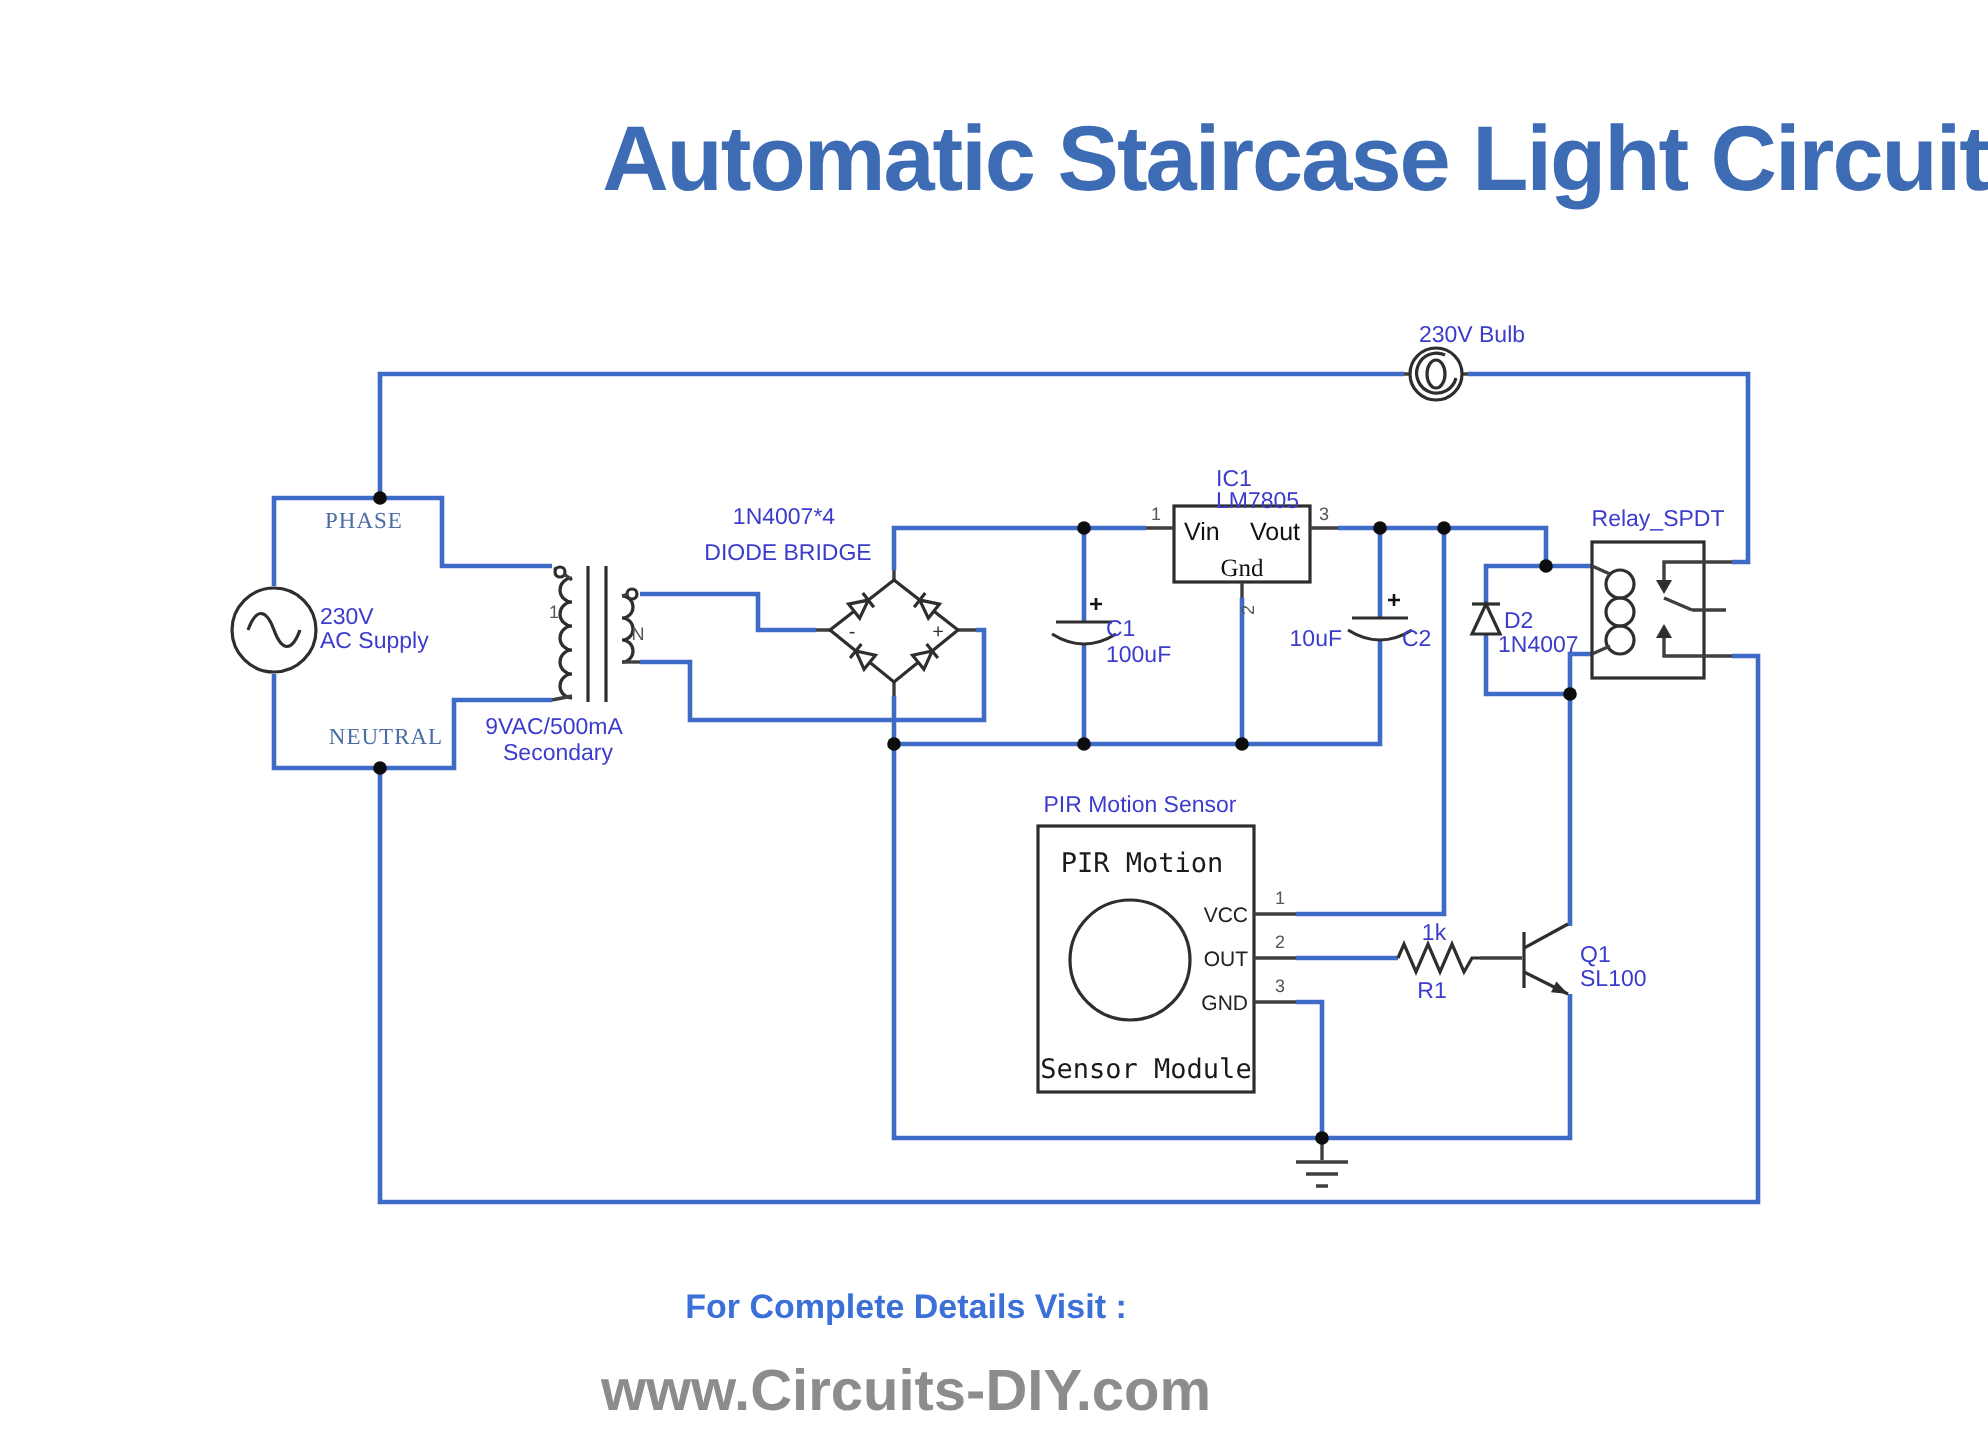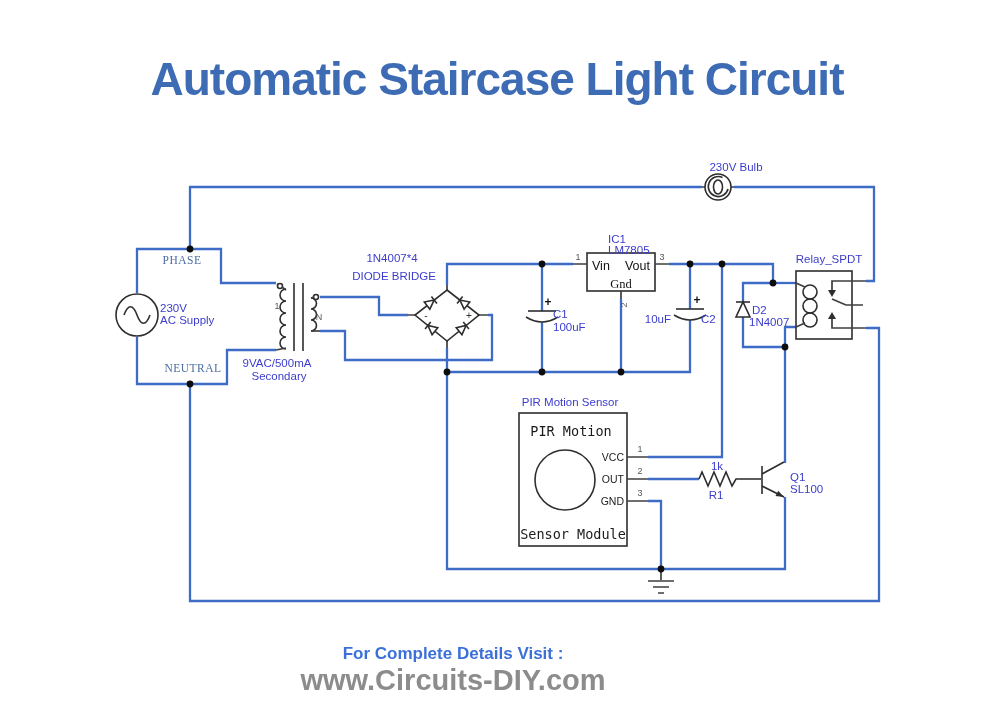--- a/index.html
+++ b/index.html
@@ -1,24 +1,24 @@
 <!DOCTYPE html>
 <html><head>
 <meta charset="utf-8">
 <style>
   html,body{margin:0;padding:0;background:#fff;}
   .page{position:relative;width:994px;height:720px;background:#ffffff;overflow:hidden;
         font-family:"Liberation Sans",sans-serif;}
-  .page-title{position:absolute;top:52px;left:0;width:994px;margin:0;text-align:center;
+  .page-title{position:absolute;top:52px;left:0;width:994px;margin:0;text-align:right;
         font-size:46px;font-weight:bold;letter-spacing:-1px;color:#3d6cb4;
         font-family:"Liberation Sans",sans-serif;}
   .schematic{position:absolute;left:0;top:0;}
   .footer{position:absolute;top:644px;left:0;width:906px;text-align:center;line-height:1.15;}
   .footer-line1{font-size:17px;font-weight:bold;color:#3a70d8;margin:0;}
-  .footer-line2{font-size:29px;font-weight:bold;color:#8c8c8c;margin:0;}
+  .footer-line2{font-size:29px;font-weight:bold;color:#8c8c8c;margin:16px;}
 
   
   .wire{stroke:#3e6bc6;stroke-width:2.3;fill:none;stroke-linejoin:miter;stroke-linecap:butt;}
   .lead{stroke:#3f3f3f;stroke-width:1.7;fill:none;stroke-linecap:butt;}
   .comp{stroke:#2e2e2e;stroke-width:1.6;fill:none;}
   .compw{stroke:#2e2e2e;stroke-width:1.6;fill:#ffffff;}
   .dot{fill:#0d0d0d;stroke:none;}
 
   
   text{font-family:"Liberation Sans",sans-serif;}

